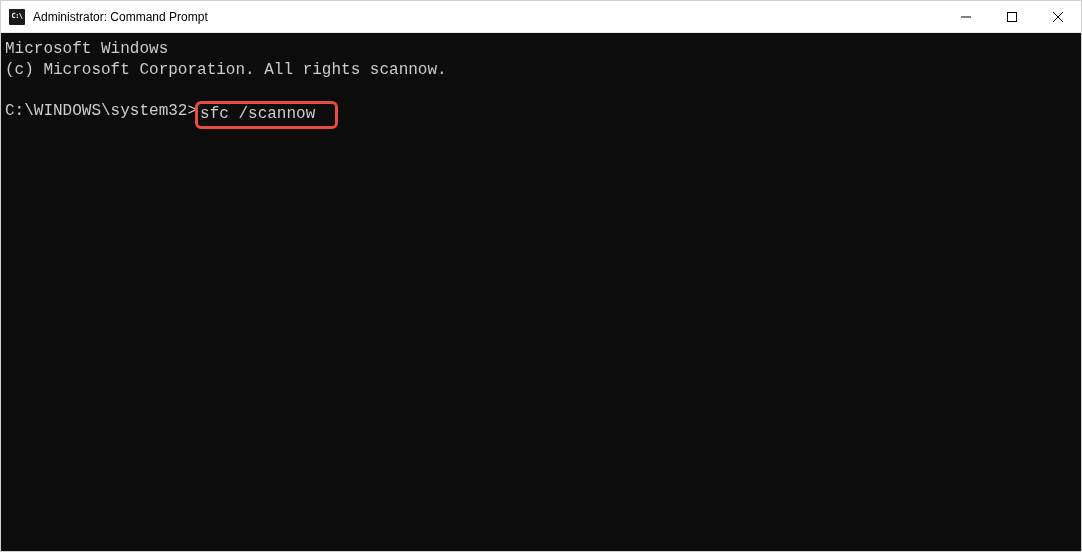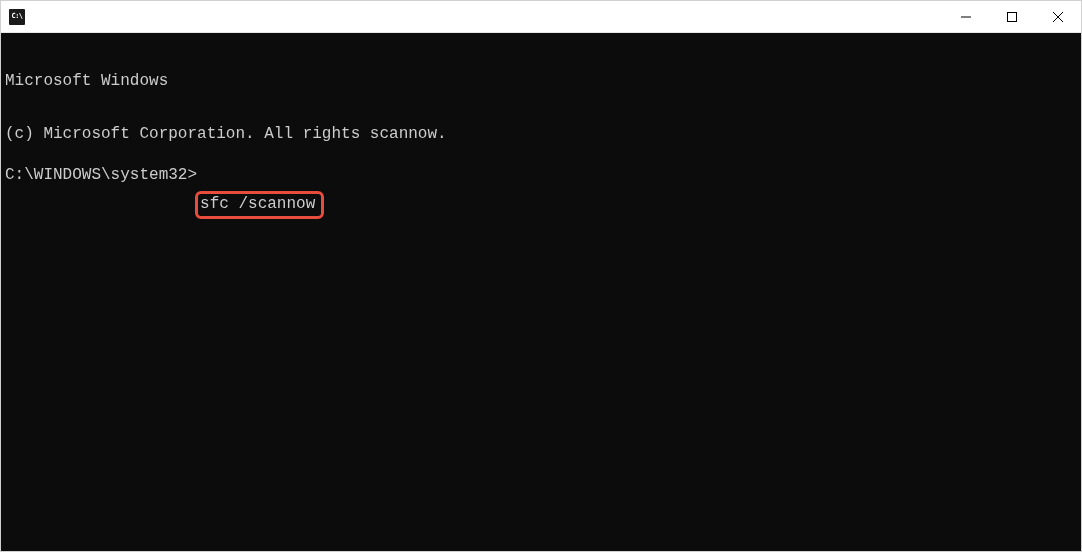--- a/index.html
+++ b/index.html
@@ -81,47 +81,46 @@
       background: #0c0c0c;
       padding: 6px 4px;
       font-family: Consolas, "Courier New", monospace;
       font-size: 16px;
       line-height: 1.3;
       color: #cccccc;
       overflow: hidden;
     }
     .term-line {
       white-space: pre;
-      margin-top: 32px;
     }
     .prompt-line {
       display: flex;
       align-items: flex-start;
     }
     .highlight-box {
       border: 3px solid #e74c3c;
       border-radius: 6px;
-      padding: 0px 6px 2px 2px;
+      padding: 0px 20px 2px 2px;
       margin-left: -2px;
       display: inline-block;
-      margin-top: 26px;
     }
     .spacer {
       height: 20px;
     }
   </style>
 </head>
 <body>
 
 <div class="window">
   <div class="titlebar">
     <div class="titlebar-left">
       <div class="app-icon">
         <span class="app-icon-inner">C:\</span>
       </div>
+      <span class="title-text">Administrator: Command Prompt</span>
     </div>
     <div class="window-controls">
       <button class="win-btn">
         <svg viewBox="0 0 10 10">
           <line x1="0" y1="5" x2="10" y2="5" stroke="#000" stroke-width="1"></line>
         </svg>
       </button>
       <button class="win-btn">
         <svg viewBox="0 0 10 10">
           <rect x="0.5" y="0.5" width="9" height="9" fill="none" stroke="#000" stroke-width="1"></rect>

